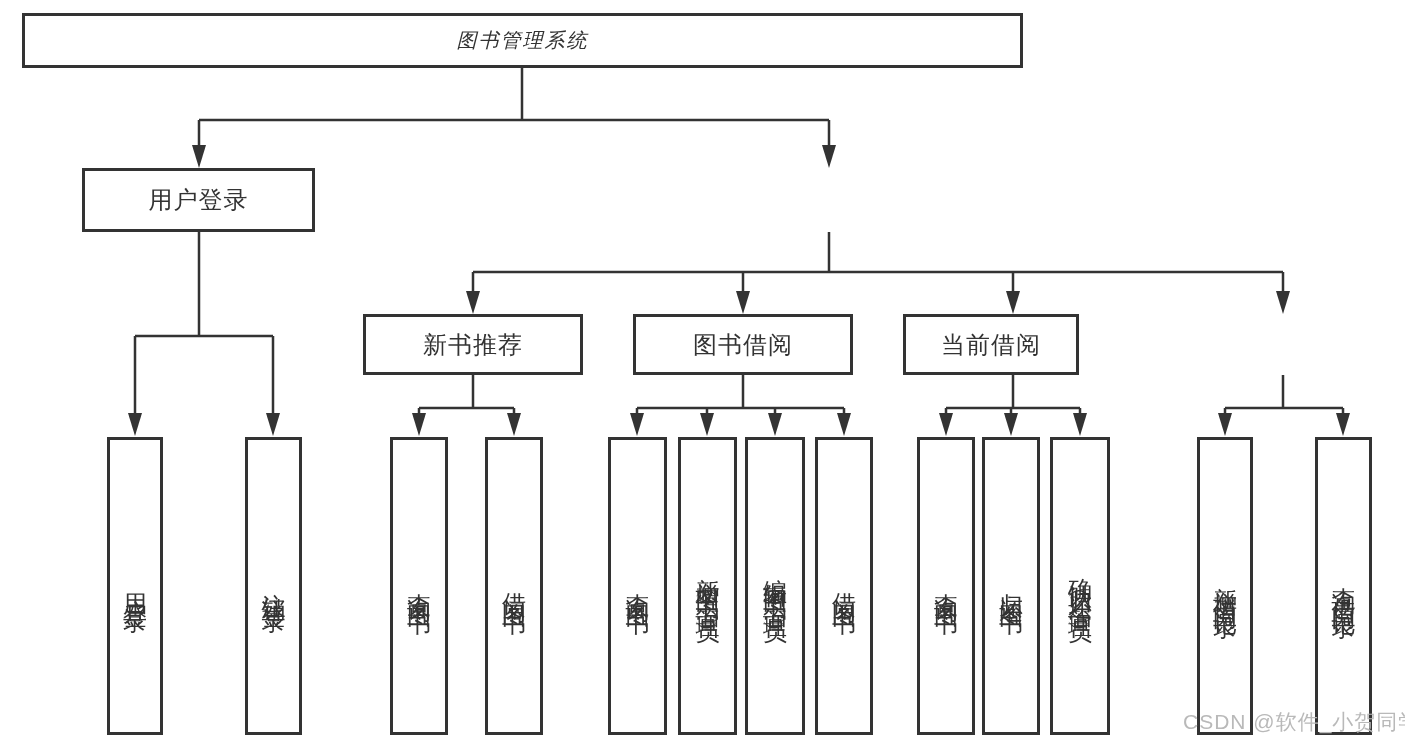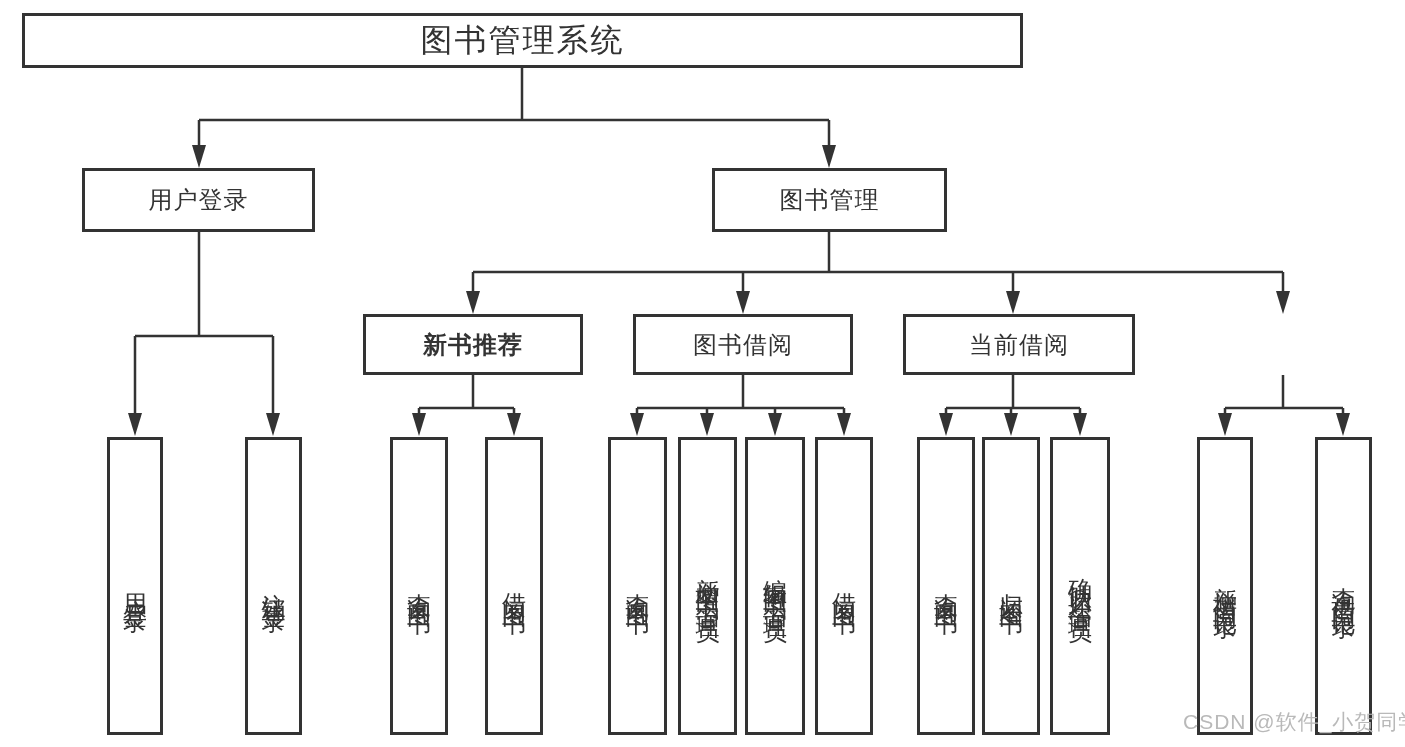--- a/index.html
+++ b/index.html
@@ -37,22 +37,23 @@
     box-sizing: border-box;
     border: 3px solid #333333;
     background: #ffffff;
     display: flex;
     align-items: center;
     justify-content: center;
     color: #333333;
     z-index: 2;
   }
   .node.root-node {
-    font-size: 32px;
+    font-size: 20px;
     letter-spacing: 2px;
+    font-style: italic;
   }
   .node.branch-node {
     font-size: 24px;
     letter-spacing: 1px;
   }
   .leaf {
     position: absolute;
     box-sizing: border-box;
     border: 3px solid #333333;
     background: #ffffff;
@@ -139,31 +140,28 @@
     </g>
   </svg>
 
   <div class="node root-node" style="left:22px; top:13px; width:1001px; height:55px;">
     <span>图书管理系统</span>
   </div>
 
   <div class="node branch-node" style="left:82px; top:168px; width:233px; height:64px;">
     <span>用户登录</span>
   </div>
-  <div class="node branch-node" style="left:712px; top:168px; width:235px; height:64px;">
-    <span>图书管理</span>
-  </div>
-
-  <div class="node branch-node" style="left:363px; top:314px; width:220px; height:61px;font-weight:bold;">
+
+  <div class="node branch-node" style="left:363px; top:314px; width:220px; height:61px;">
     <span>新书推荐</span>
   </div>
   <div class="node branch-node" style="left:633px; top:314px; width:220px; height:61px;align-items:center;">
     <span>图书借阅</span>
   </div>
-  <div class="node branch-node" style="left:903px; top:314px; width:232px; height:61px;">
+  <div class="node branch-node" style="left:903px; top:314px; width:176px; height:61px;">
     <span>当前借阅</span>
   </div>
 
   <div class="leaf" style="left:107px; width:56px;">
     <span class="vtext">用户登录</span>
   </div>
   <div class="leaf" style="left:245px; width:57px;">
     <span class="vtext">注销登录</span>
   </div>
 

